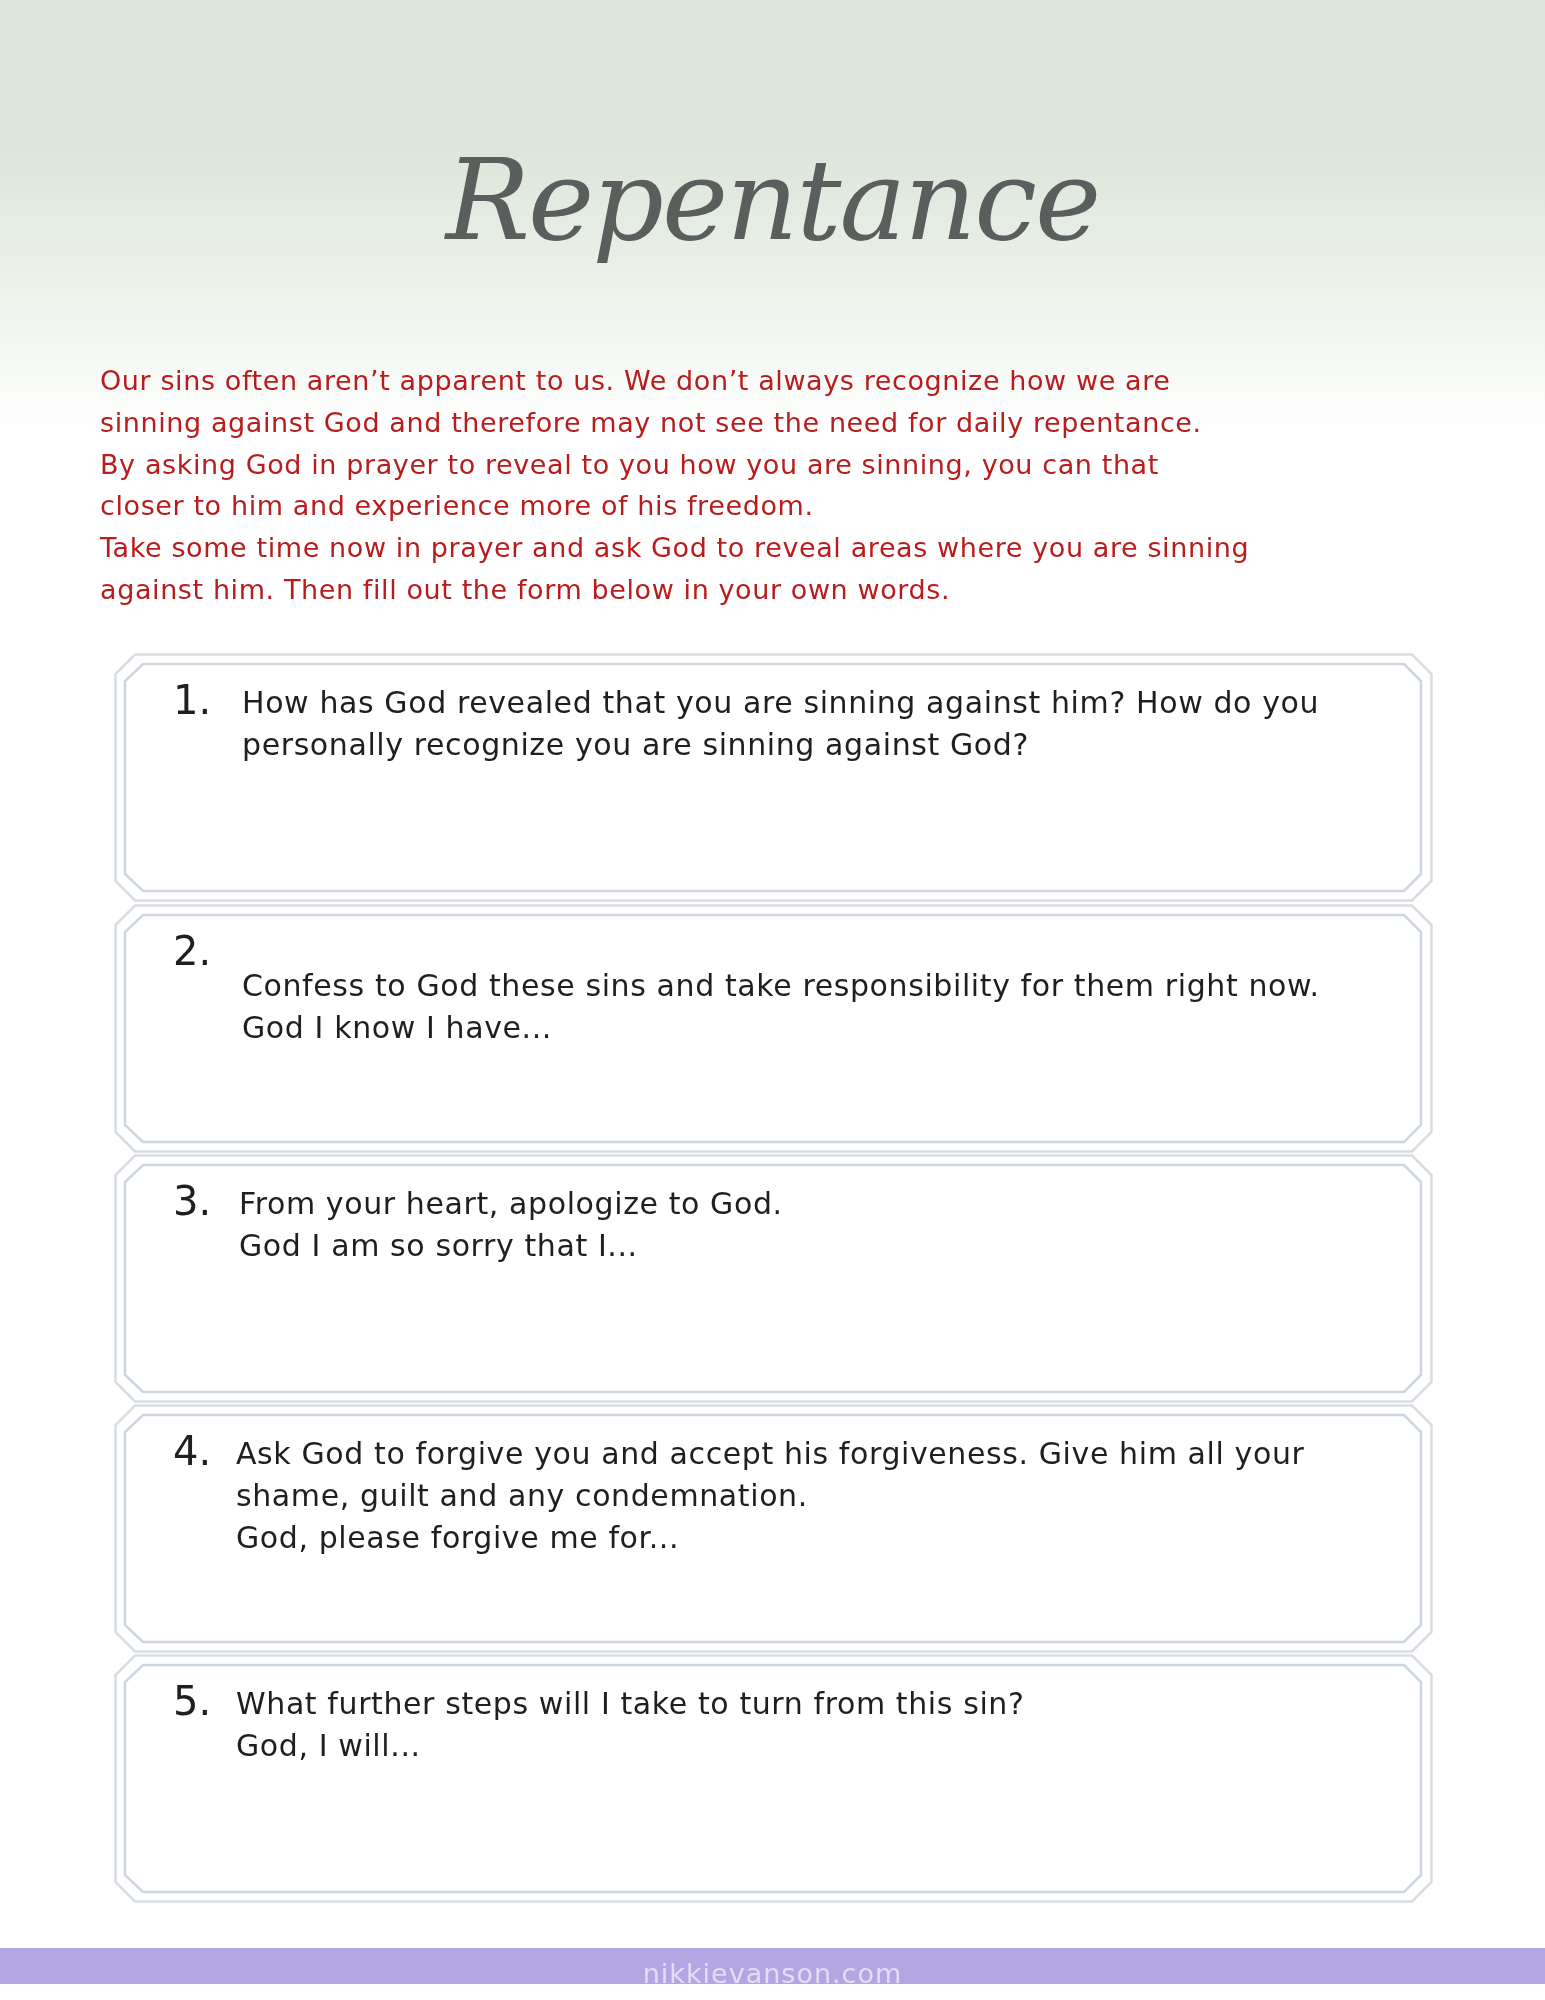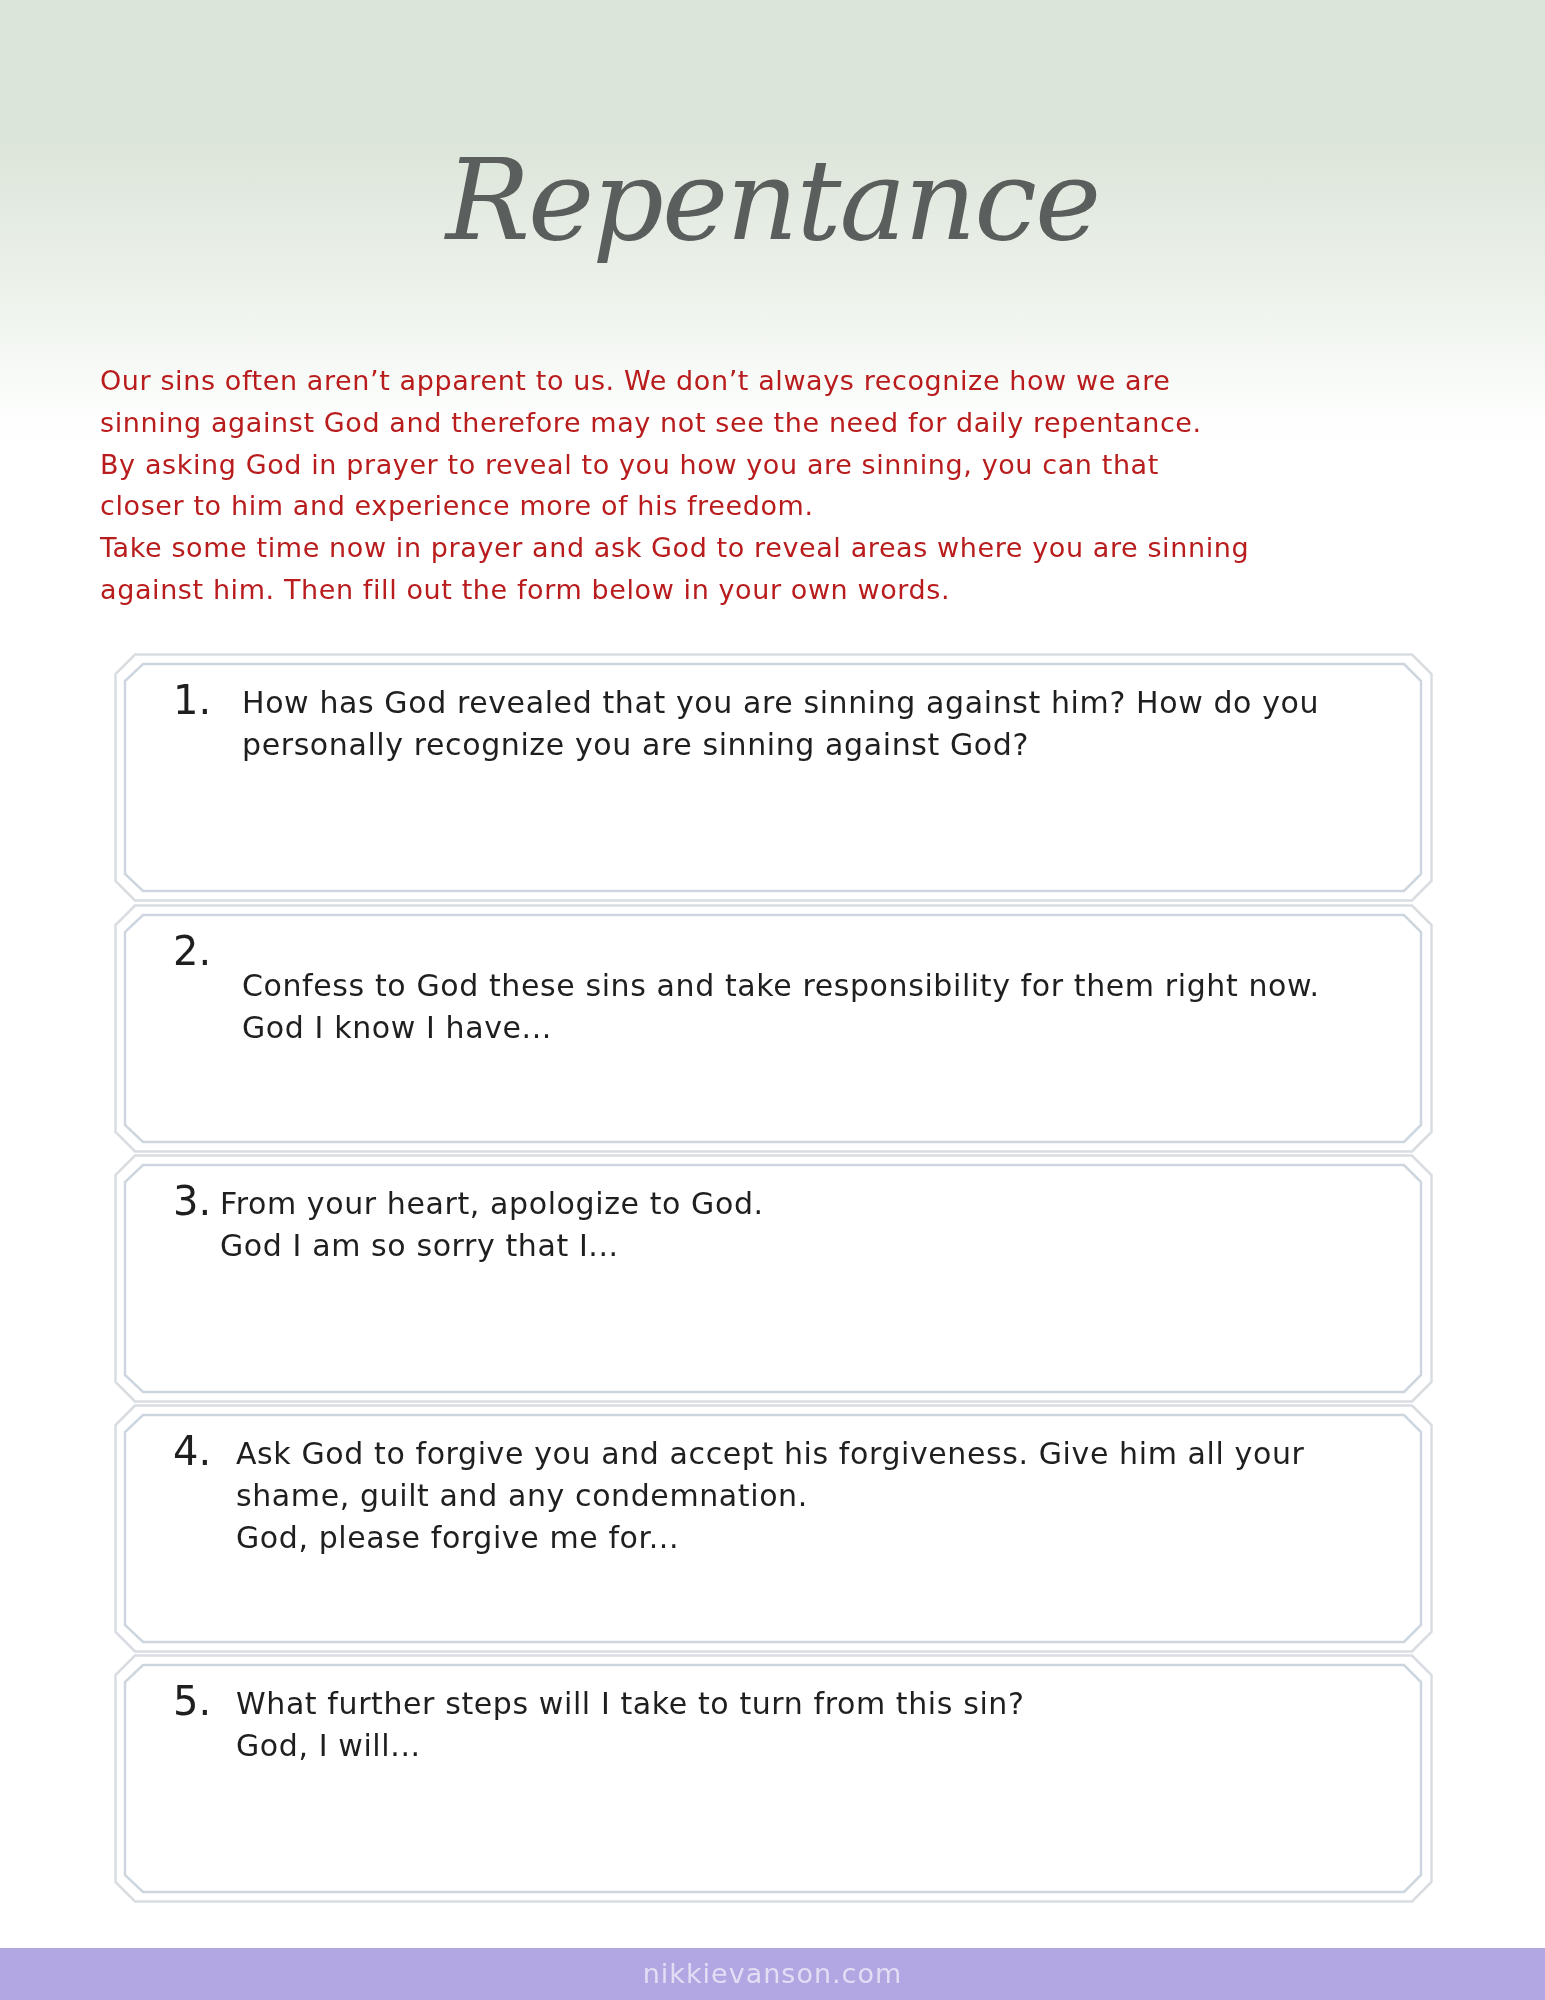--- a/index.html
+++ b/index.html
@@ -62,21 +62,21 @@
       line-height: 42px;
       color: #1f1f1f;
       letter-spacing: 0.6px;
     }
     .box .q .line { display: block; white-space: nowrap; }
 
     .footer {
       position: absolute;
       left: 0; right: 0;
       top: 1948px;
-      height: 52px;
+      height: 36px;
       background: #B2A6E3;
       text-align: center;
     }
     .footer .site {
       display: inline-block;
       font-size: 27px;
       line-height: 52px;
       color: #E4DDF4;
       letter-spacing: 1px;
     }
@@ -118,21 +118,21 @@
     <span class="line">God I know I have...</span>
   </div>
 </div>
 
 <div class="box" style="top:1155px;">
   <svg class="frame" viewBox="0 0 1317 247">
     <polygon points="20,0.5 1297,0.5 1316.5,20 1316.5,227 1297,246.5 20,246.5 0.5,227 0.5,20" fill="none" stroke="#D9DDE2" stroke-width="2.5"></polygon>
     <polygon points="28,10 1289,10 1306,27 1306,220 1289,237 28,237 10,220 10,27" fill="#FFFFFF" stroke="#CDD6DF" stroke-width="2.5"></polygon>
   </svg>
   <div class="num">3.</div>
-  <div class="q" style="left:105px;">
+  <div class="q" style="left:124px;">
     <span class="line">From your heart, apologize to God.</span>
     <span class="line">God I am so sorry that I...</span>
   </div>
 </div>
 
 <div class="box" style="top:1405px;">
   <svg class="frame" viewBox="0 0 1317 247">
     <polygon points="20,0.5 1297,0.5 1316.5,20 1316.5,227 1297,246.5 20,246.5 0.5,227 0.5,20" fill="none" stroke="#D9DDE2" stroke-width="2.5"></polygon>
     <polygon points="28,10 1289,10 1306,27 1306,220 1289,237 28,237 10,220 10,27" fill="#FFFFFF" stroke="#CDD6DF" stroke-width="2.5"></polygon>
   </svg>

